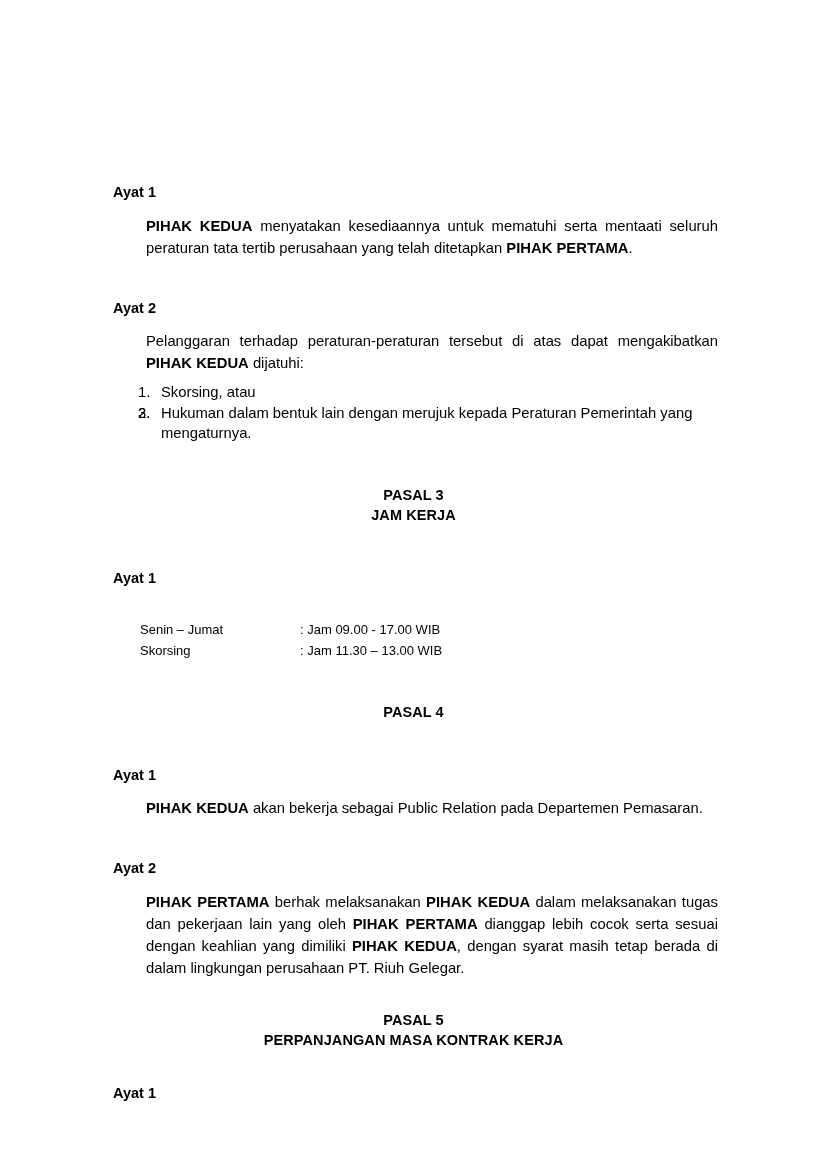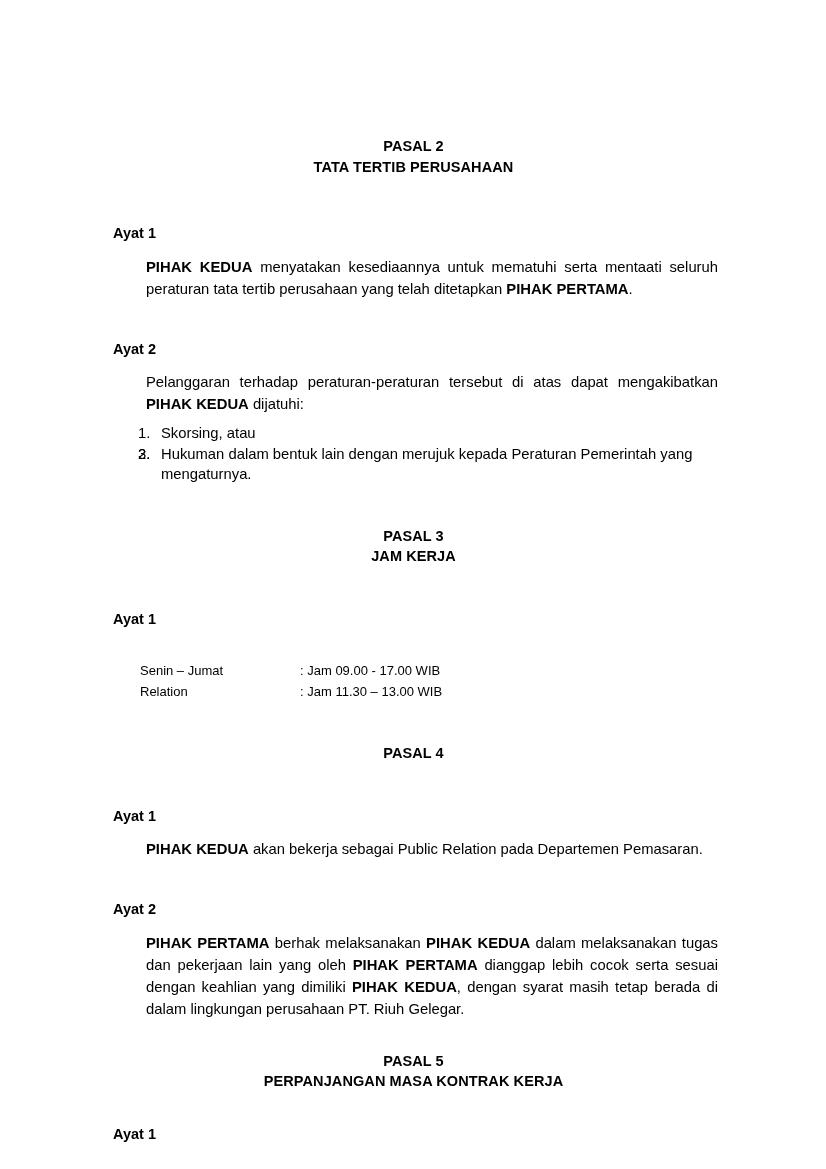--- a/index.html
+++ b/index.html
@@ -105,24 +105,20 @@
   .sp-30 { height: 30px; }
   .sp-34 { height: 34px; }
   .sp-41 { height: 41px; }
 </style>
 </head>
 <body>
 
 <div class="page">
   <div class="content">
 
-    <div class="heading-block">
-      <span class="heading-line">PASAL 2</span>
-      <span class="heading-line">TATA TERTIB PERUSAHAAN</span>
-    </div>
 
     <div class="sp-34"></div>
 
     <div class="ayat-label">Ayat 1</div>
     <p class="body-par"><b>PIHAK KEDUA</b><span> menyatakan kesediaannya untuk mematuhi serta mentaati seluruh peraturan tata tertib perusahaan yang telah ditetapkan </span><b>PIHAK PERTAMA</b><span>.</span></p>
 
     <div class="sp-19"></div>
 
     <div class="ayat-label">Ayat 2</div>
     <p class="body-par"><span>Pelanggaran terhadap peraturan-peraturan tersebut di atas dapat mengakibatkan </span><b>PIHAK KEDUA</b><span> dijatuhi:</span></p>
@@ -145,21 +141,21 @@
 
     <div class="sp-20"></div>
 
     <table class="schedule">
       <tbody>
           <tr>
             <td class="label-col">Senin – Jumat</td>
             <td class="value-col">: Jam 09.00 - 17.00 WIB</td>
           </tr>
           <tr>
-            <td class="label-col">Relation</td>
+            <td class="label-col">Skorsing</td>
             <td class="value-col">: Jam 11.30 – 13.00 WIB</td>
           </tr>
         </tbody>
     </table>
 
     <div class="sp-41"></div>
 
     <div class="heading-block">
       <span class="heading-line">PASAL 4</span>
     </div>

